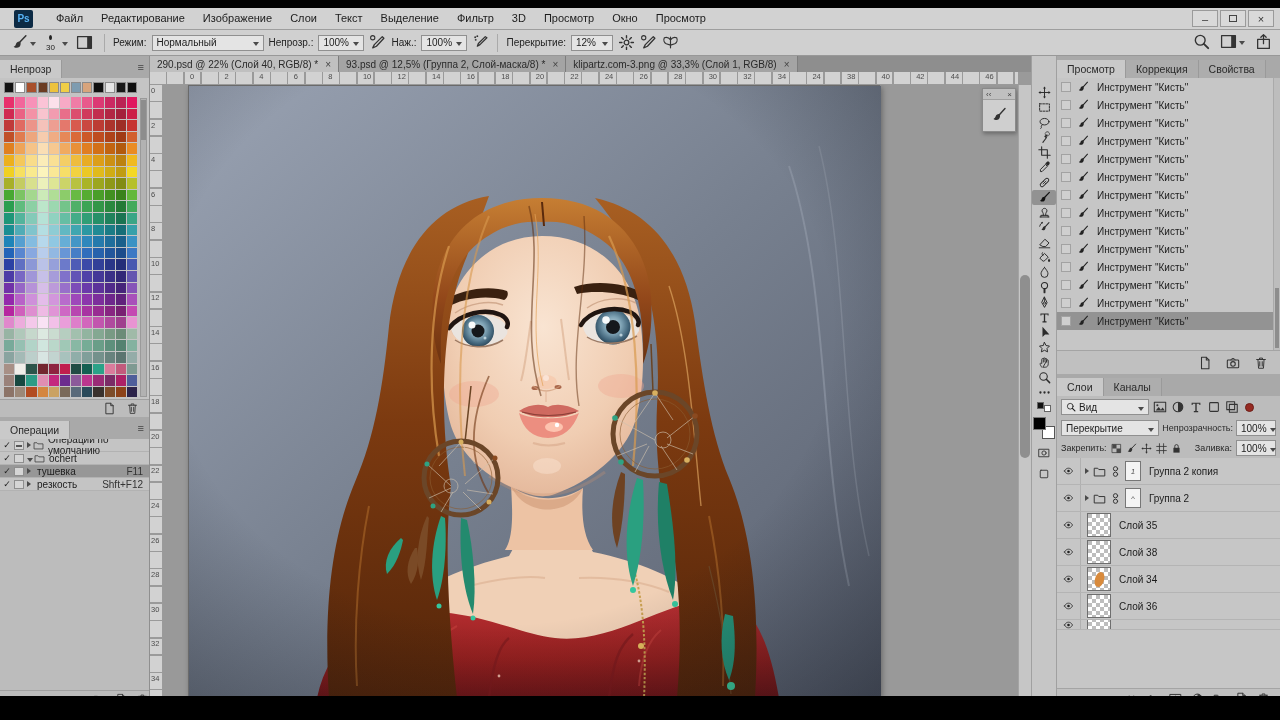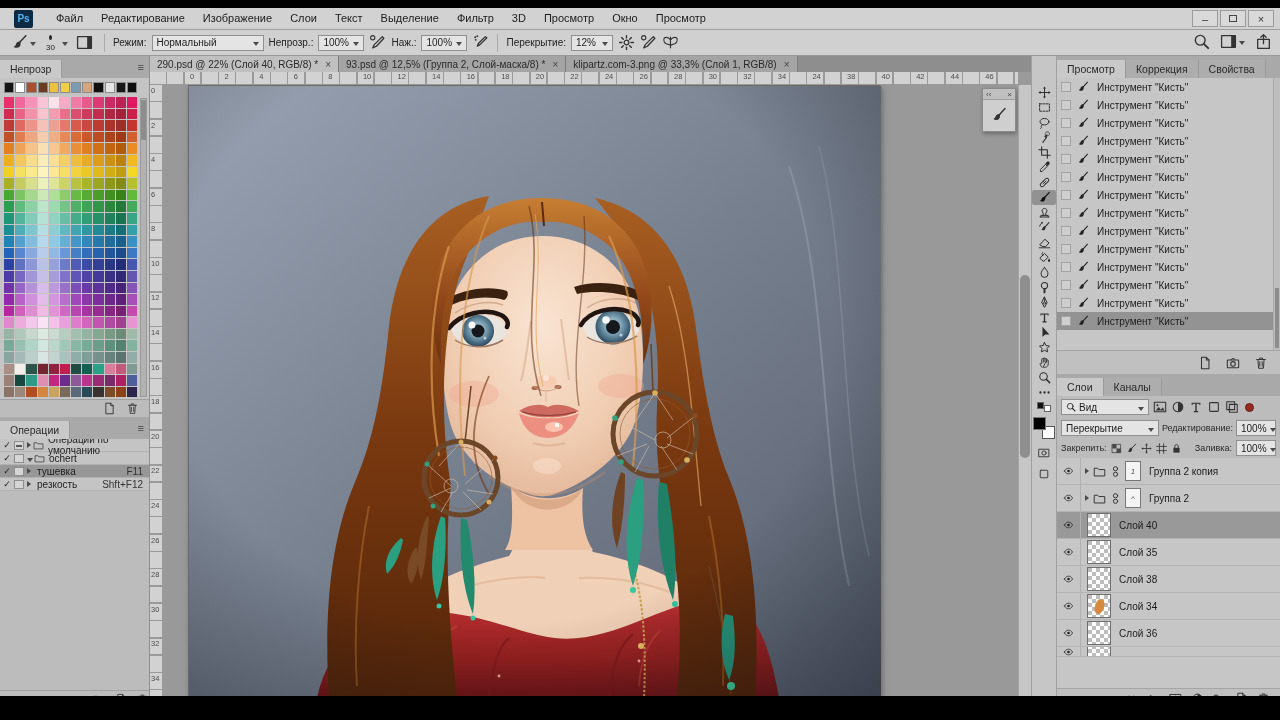--- a/index.html
+++ b/index.html
@@ -1499,21 +1499,21 @@
       <svg class="ic ficon" viewBox="0 0 16 16">
           <use href="#i-smartobj"></use>
         </svg>
       <span class="reddot"></span>
     </div>
     <div class="lblend">
       <span class="fld blend">
         <span>Перекрытие</span>
           <span class="tri d"></span>
       </span>
-      <span class="lsmall">Редактирование:</span>
+      <span class="lsmall">Непрозрачность:</span>
       <span class="fld" style="width:40px;justify-content:space-between">
         <span>100%</span>
           <span class="tri d"></span>
       </span>
     </div>
     <div class="llock">
       <span class="lsmall">Закрепить:</span>
       <svg class="ic" viewBox="0 0 16 16">
           <use href="#i-grid"></use>
         </svg>
@@ -1572,30 +1572,20 @@
             <svg class="ic" viewBox="0 0 16 16">
               <use href="#i-chain8"></use>
             </svg>
             <span class="gmask">
               <i>^</i>
             </span>
           </span>
 
           <span class="llabel">Группа 2</span>
         </div>
-        <div class="lrow selected">
-          <span class="leye">
-            <svg class="ic" viewBox="0 0 16 16">
-              <use href="#i-eye"></use>
-            </svg>
-          </span>
-
-          <span class="lthumb"></span>
-          <span class="llabel">Слой 40</span>
-        </div>
         <div class="lrow">
           <span class="leye">
             <svg class="ic" viewBox="0 0 16 16">
               <use href="#i-eye"></use>
             </svg>
           </span>
 
           <span class="lthumb"></span>
           <span class="llabel">Слой 35</span>
         </div>

